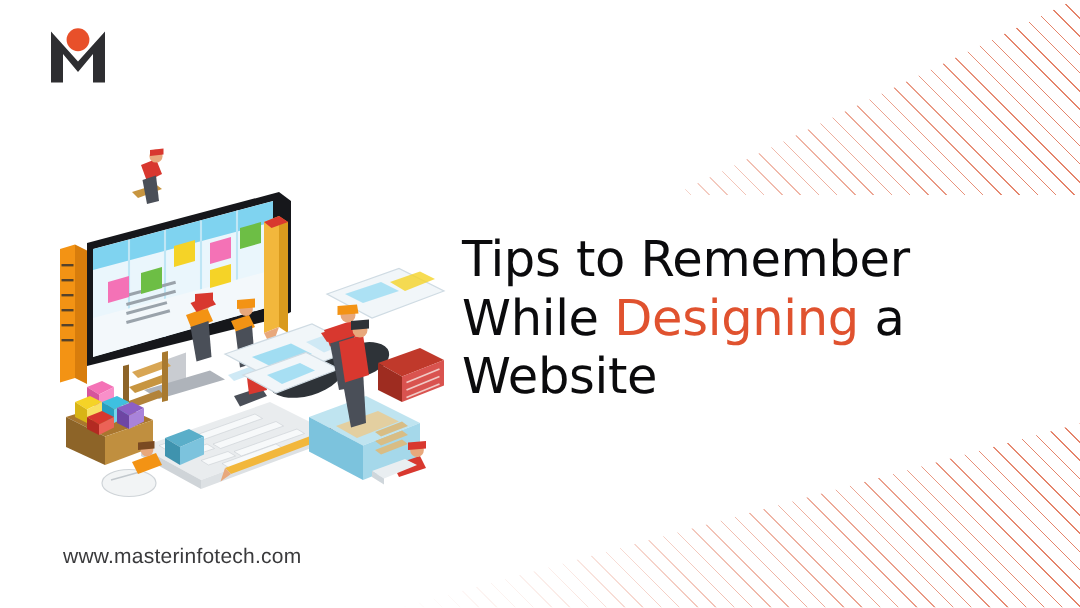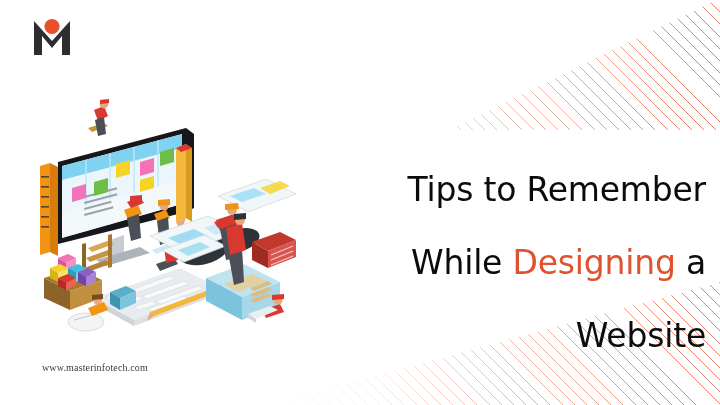--- a/index.html
+++ b/index.html
@@ -79,35 +79,34 @@
 
   
   #headline {
     position: absolute;
     left: 308px;
     top: 131px;
     width: 398px;
     font-family: "DejaVu Sans", sans-serif;
     font-size: 33px;
     font-weight: 500;
-    line-height: 73px;
+    line-height: 39px;
     letter-spacing: -0.2px;
     color: #0b0b0d;
     white-space: pre-wrap;
-    text-align: right;
   }
   #headline .accent { color: #e0522f; }
 
   
   #site-url {
     position: absolute;
     left: 42px;
     top: 362px;
-    font-family: Liberation Serif, serif;
-    font-size: 10px;
+    font-family: Liberation Sans, sans-serif;
+    font-size: 14px;
     letter-spacing: 0.15px;
     color: #3a3a3c;
   }
 </style>
 </head>
 <body>
 
 <div id="slide">
 
   <div class="stripe-wedge top">

